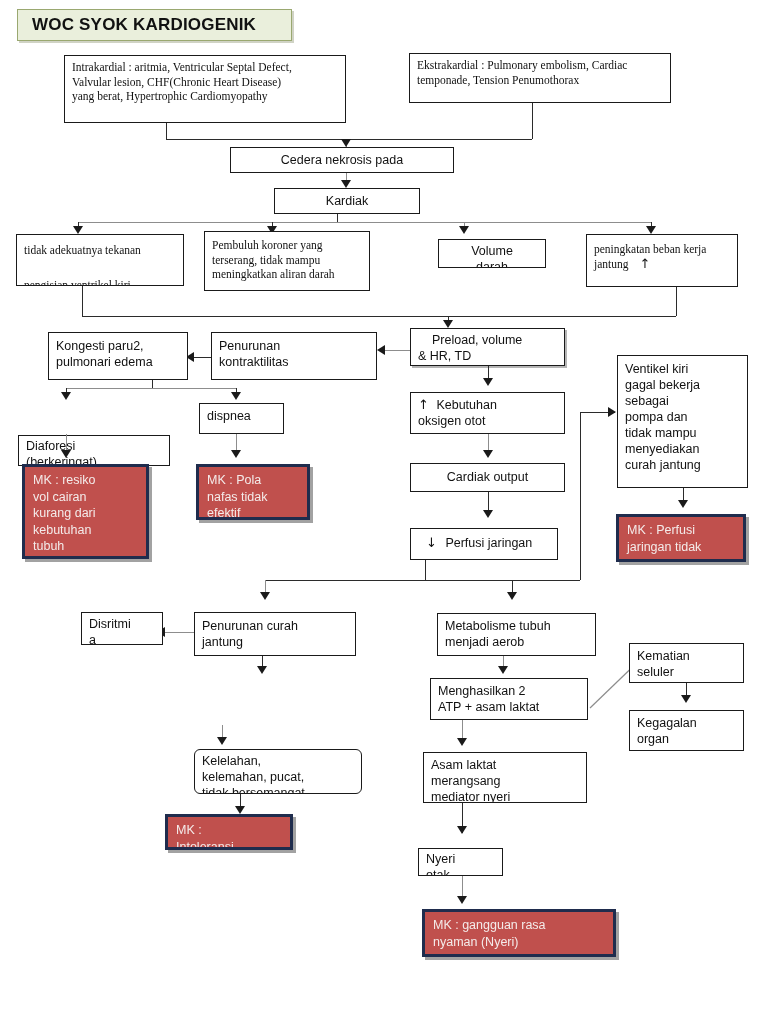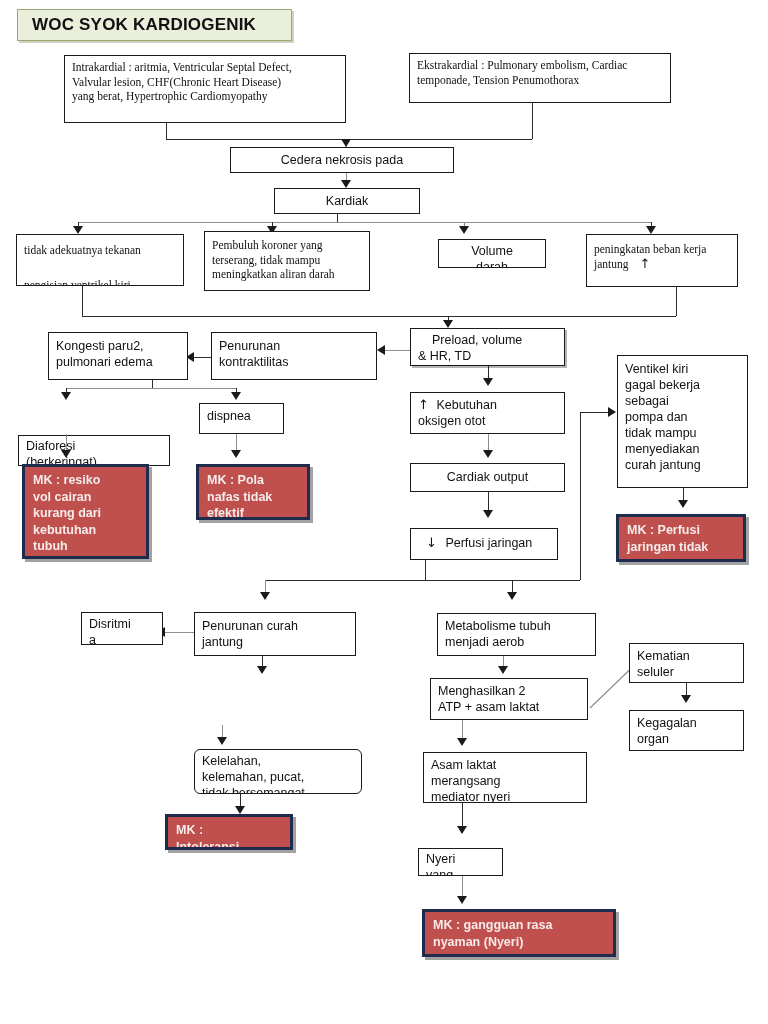--- a/index.html
+++ b/index.html
@@ -60,21 +60,21 @@
     background:#C0504D;
     border:3px solid #1F2C4D;
     color:#F4EBEA;
     font-family:"Liberation Sans", sans-serif;
     font-size:12.5px;
     line-height:1.32;
     overflow:hidden;
     padding:5px 8px;
     box-shadow:3px 3px 0 rgba(70,70,70,.5);
   }
-  .mk .ln{ display:block; white-space:nowrap;font-weight:bold; }
+  .mk .ln{ display:block; white-space:nowrap; }
 
   
   .ln-v{ position:absolute; width:0; border-left:1px solid #2b2b2b; }
   .ln-v.soft{ border-left-color:#8d8d8d; }
   .ln-h{ position:absolute; height:0; border-top:1px solid #2b2b2b; }
   .ln-h.soft{ border-top-color:#8d8d8d; }
 
   .arr-d{ 
     position:absolute; width:0; height:0;
     border-left:5px solid transparent;
@@ -364,21 +364,21 @@
     <span class="ln">Asam laktat</span>
     <span class="ln">merangsang</span>
     <span class="ln">mediator nyeri</span>
   </div>
 
   <div class="ln-v" style="left:462px; top:803px; height:30px;"></div>
   <div class="arr-d" style="left:457px; top:826px;"></div>
 
   <div class="node sans" style="left:418px; top:848px; width:85px; height:28px; padding-top:2px;">
     <span class="ln">Nyeri</span>
-    <span class="ln">yang</span>
+    <span class="ln">otak</span>
   </div>
 
   <div class="ln-v soft" style="left:462px; top:876px; height:26px;"></div>
   <div class="arr-d" style="left:457px; top:896px;"></div>
 
   <div class="mk" style="left:422px; top:909px; width:194px; height:48px;">
     <span class="ln">MK : gangguan rasa</span>
     <span class="ln">nyaman (Nyeri)</span>
   </div>
 

